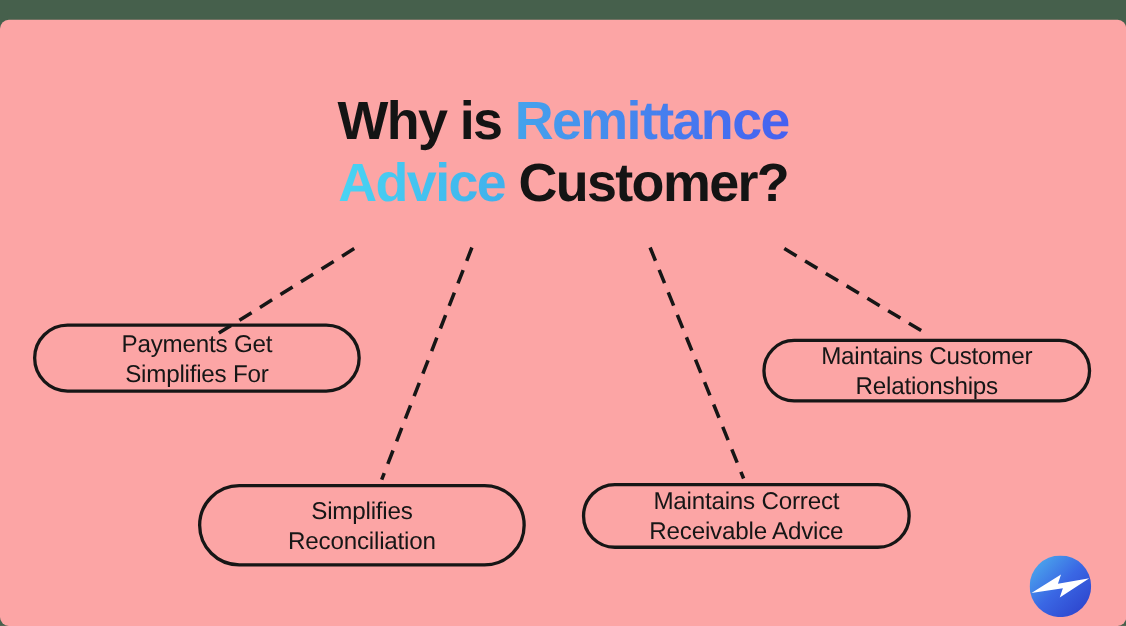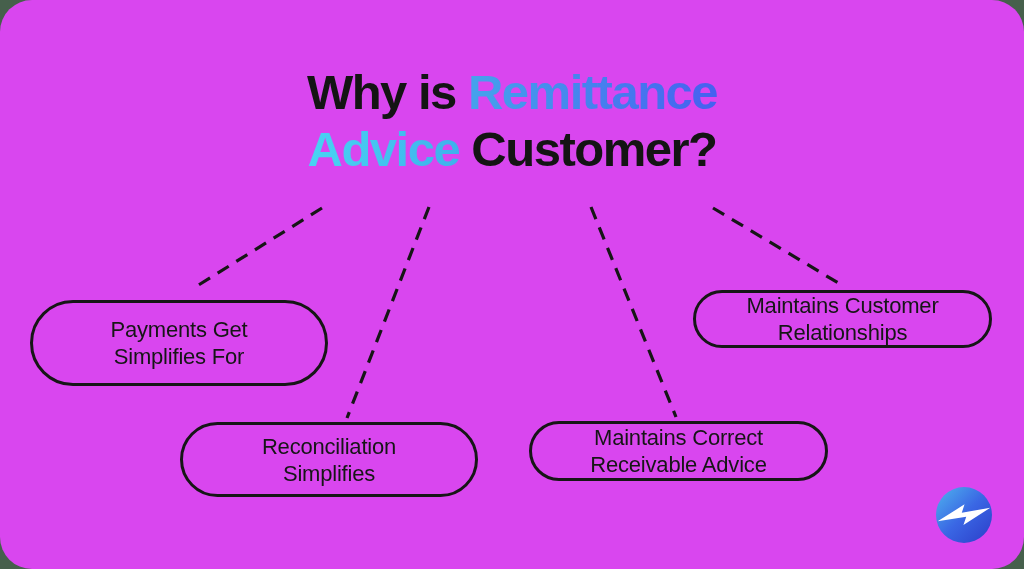--- a/index.html
+++ b/index.html
@@ -5,23 +5,24 @@
   html, body { margin: 0; padding: 0; }
   body {
     width: 1024px; height: 569px;
     background: #46604c;
     font-family: "Liberation Sans", sans-serif;
     position: relative;
     overflow: hidden;
   }
   .card {
     position: absolute; inset: 0;
-    background: #d946ef;
-    border-radius: 32px;
+    background: #fca5a5;
+    border-radius: 8px;
     overflow: hidden;
+    margin-top: 18px;
   }
   
   .title {
     position: absolute;
     top: 64px; left: 0; right: 0;
     margin: 0;
     text-align: center;
     font-size: 49px;
     line-height: 57px;
     font-weight: 800;
@@ -63,21 +64,21 @@
     flex-direction: column;
     align-items: center;
     justify-content: center;
     text-align: center;
     font-size: 22px;
     line-height: 27px;
     color: #161616;
     letter-spacing: -0.2px;
   }
   .pill span { display: block; }
-  #pill-1 { left: 30px;  top: 300px; width: 298px; height: 86px; }
+  #pill-1 { left: 30px;  top: 276px; width: 298px; height: 63px; }
   #pill-2 { left: 180px; top: 422px; width: 298px; height: 75px; }
   #pill-3 { left: 529px; top: 421px; width: 299px; height: 60px; }
   #pill-4 { left: 693px; top: 290px; width: 299px; height: 58px; }
   
   .logo {
     position: absolute;
     left: 936px; top: 487px;
     width: 56px; height: 56px;
   }
 </style>
@@ -97,22 +98,22 @@
     <line x1="591" y1="207" x2="676" y2="417"></line>
     <line x1="713" y1="208" x2="845" y2="287"></line>
   </svg>
 
   <div class="pill" id="pill-1">
     <span>Payments Get</span>
     <span>Simplifies For</span>
   </div>
 
   <div class="pill" id="pill-2">
+    <span>Simplifies</span>
     <span>Reconciliation</span>
-    <span>Simplifies</span>
   </div>
 
   <div class="pill" id="pill-3">
     <span>Maintains Correct</span>
     <span>Receivable Advice</span>
   </div>
 
   <div class="pill" id="pill-4">
     <span>Maintains Customer</span>
     <span>Relationships</span>

